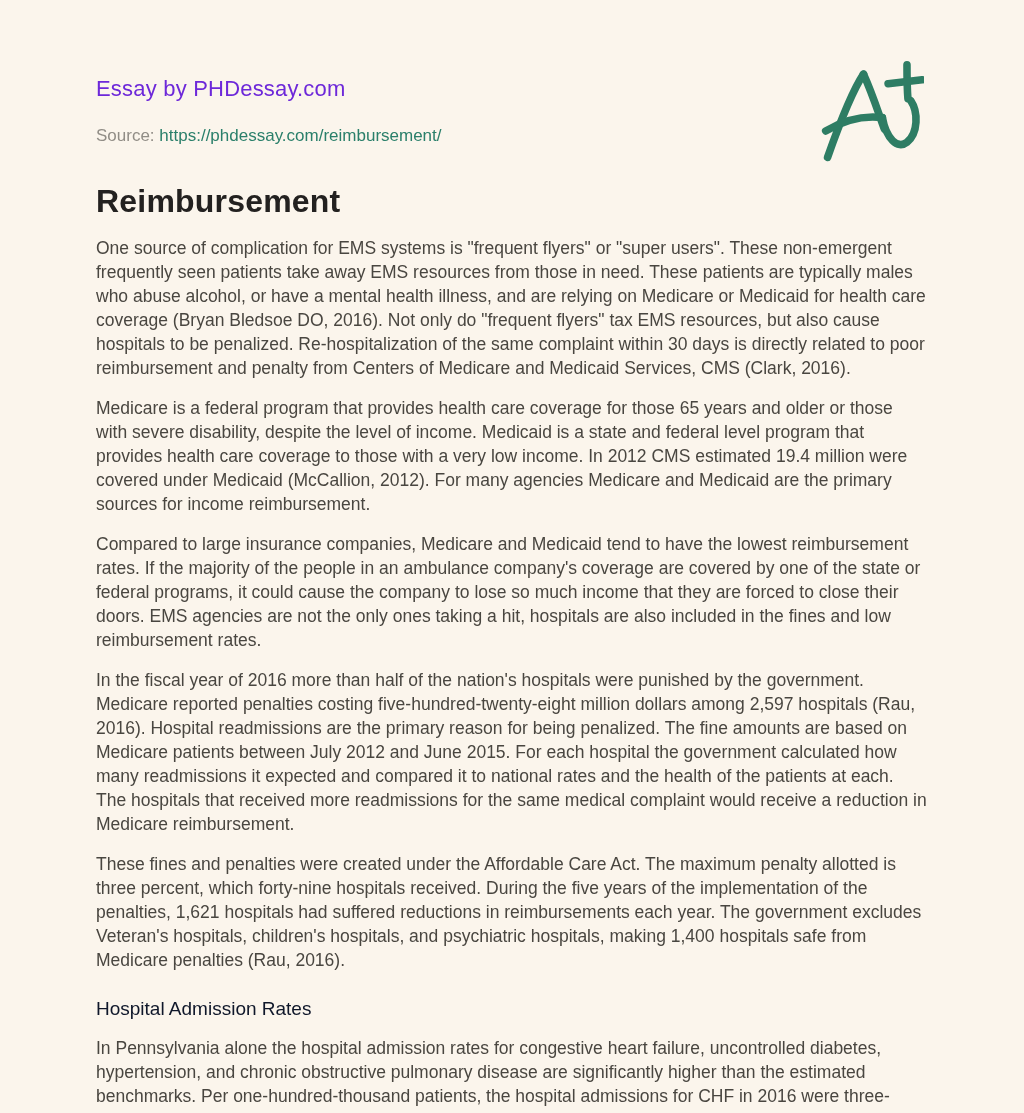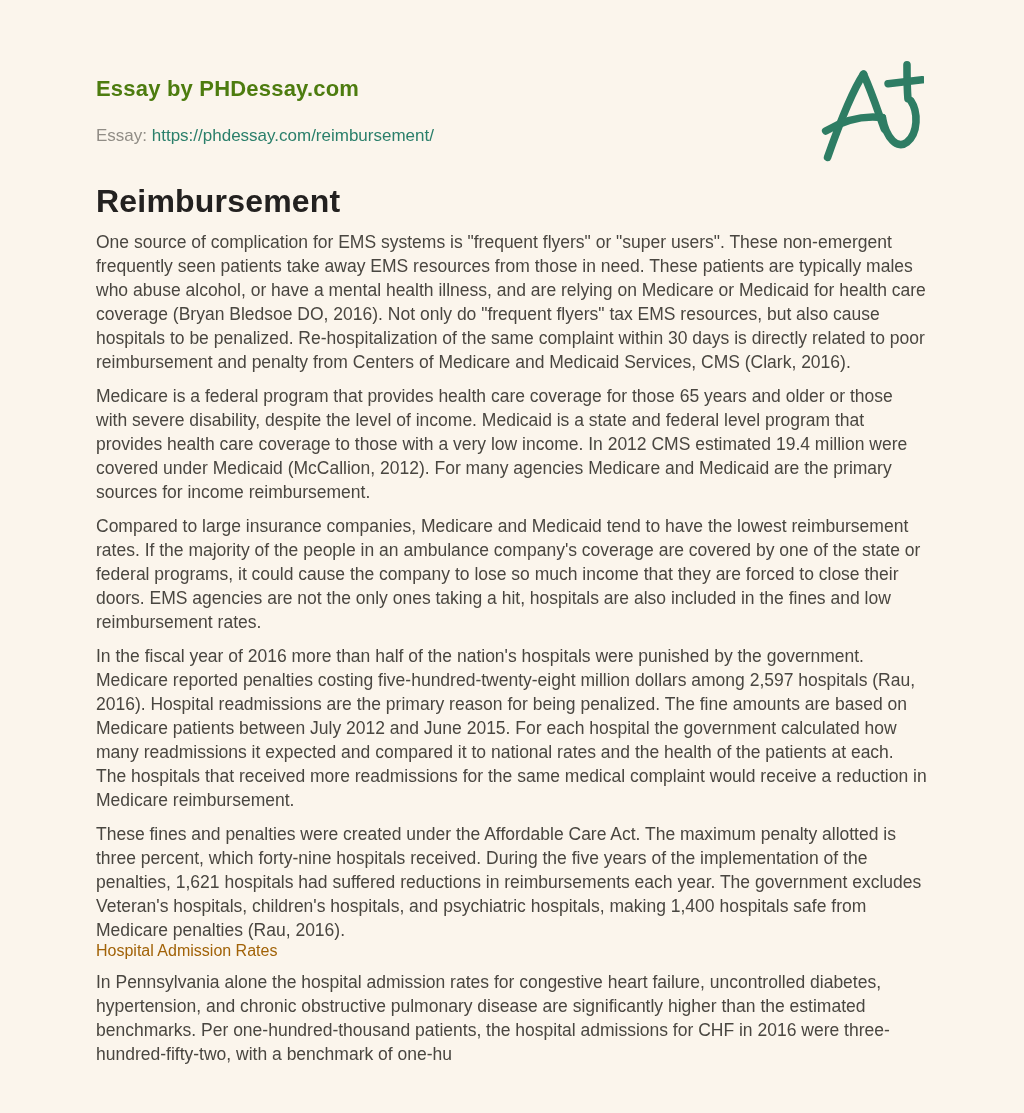--- a/index.html
+++ b/index.html
@@ -13,23 +13,23 @@
   }
   .page {
     padding: 76px 96px 0 96px;
     width: 1024px;
     height: 1113px;
     overflow: hidden;
     position: relative;
   }
   .byline {
     font-size: 22px;
-    font-weight: 700;
+    font-weight: 400;
     letter-spacing: 0.2px;
-    color: #4d7c0f;
+    color: #6d28d9;
   }
   .source-line {
     margin-top: 24px;
     font-size: 17px;
     color: #918d86;
   }
   .source-line a {
     color: #2a7f6a;
     text-decoration: none;
     text-align: right;
@@ -42,42 +42,43 @@
     height: 108px;
   }
   h1.title {
     margin-top: 37px;
     font-size: 32px;
     font-weight: 700;
     color: #232120;
     letter-spacing: 0.2px;
   }
   .essay p {
-    margin-top: 10px;
+    margin-top: 16px;
     font-size: 17.5px;
     line-height: 24px;
     color: #494640;
   }
   .essay p.first {
   }
   h2.section-heading {
-    font-size: 16px;
+    margin-top: 26px;
+    font-size: 19px;
     font-weight: 400;
-    color: #a16207;
+    color: #0f172a;
   }
 </style>
 </head>
 <body>
 
 <div class="page">
 
   <div class="byline">Essay by PHDessay.com</div>
 
   <div class="source-line">
-    <span>Essay:</span>
+    <span>Source:</span>
     <a href="#">https://phdessay.com/reimbursement/</a>
   </div>
 
   <svg class="logo" viewBox="0 0 110 112" fill="none" xmlns="http://www.w3.org/2000/svg">
 
     <path d="M 8 104 C 20 70 34 34 46 16" stroke="#2e7d64" stroke-width="8" stroke-linecap="round" fill="none"></path>
     <path d="M 46 16 C 56 38 62 58 68 74" stroke="#2e7d64" stroke-width="8" stroke-linecap="round" fill="none"></path>
     <path d="M 6 76 C 30 62 50 60 66 62" stroke="#2e7d64" stroke-width="8" stroke-linecap="round" fill="none"></path>
 
     <path d="M 66 62 C 70 84 82 96 92 88 C 104 78 104 56 96 44" stroke="#2e7d64" stroke-width="8" stroke-linecap="round" fill="none"></path>

